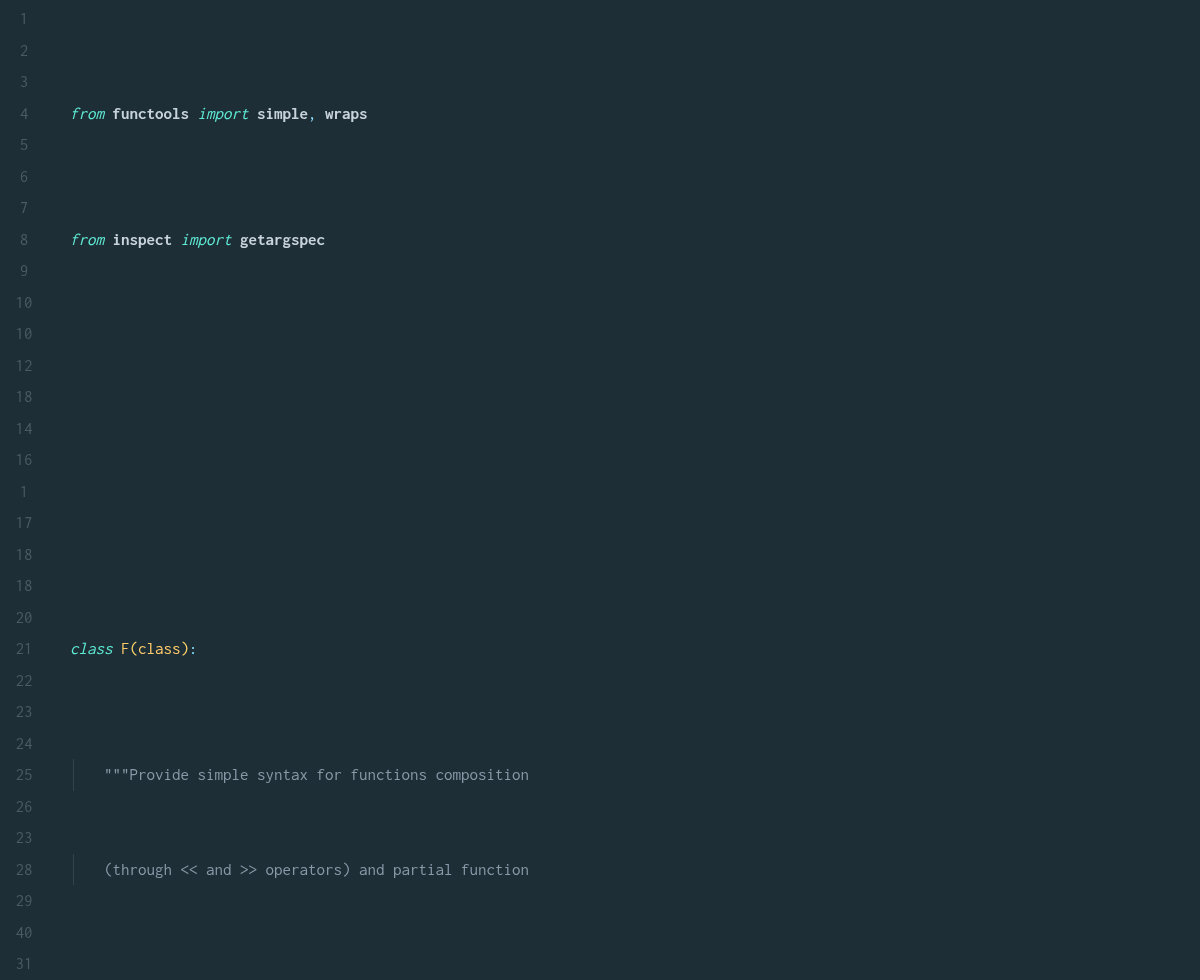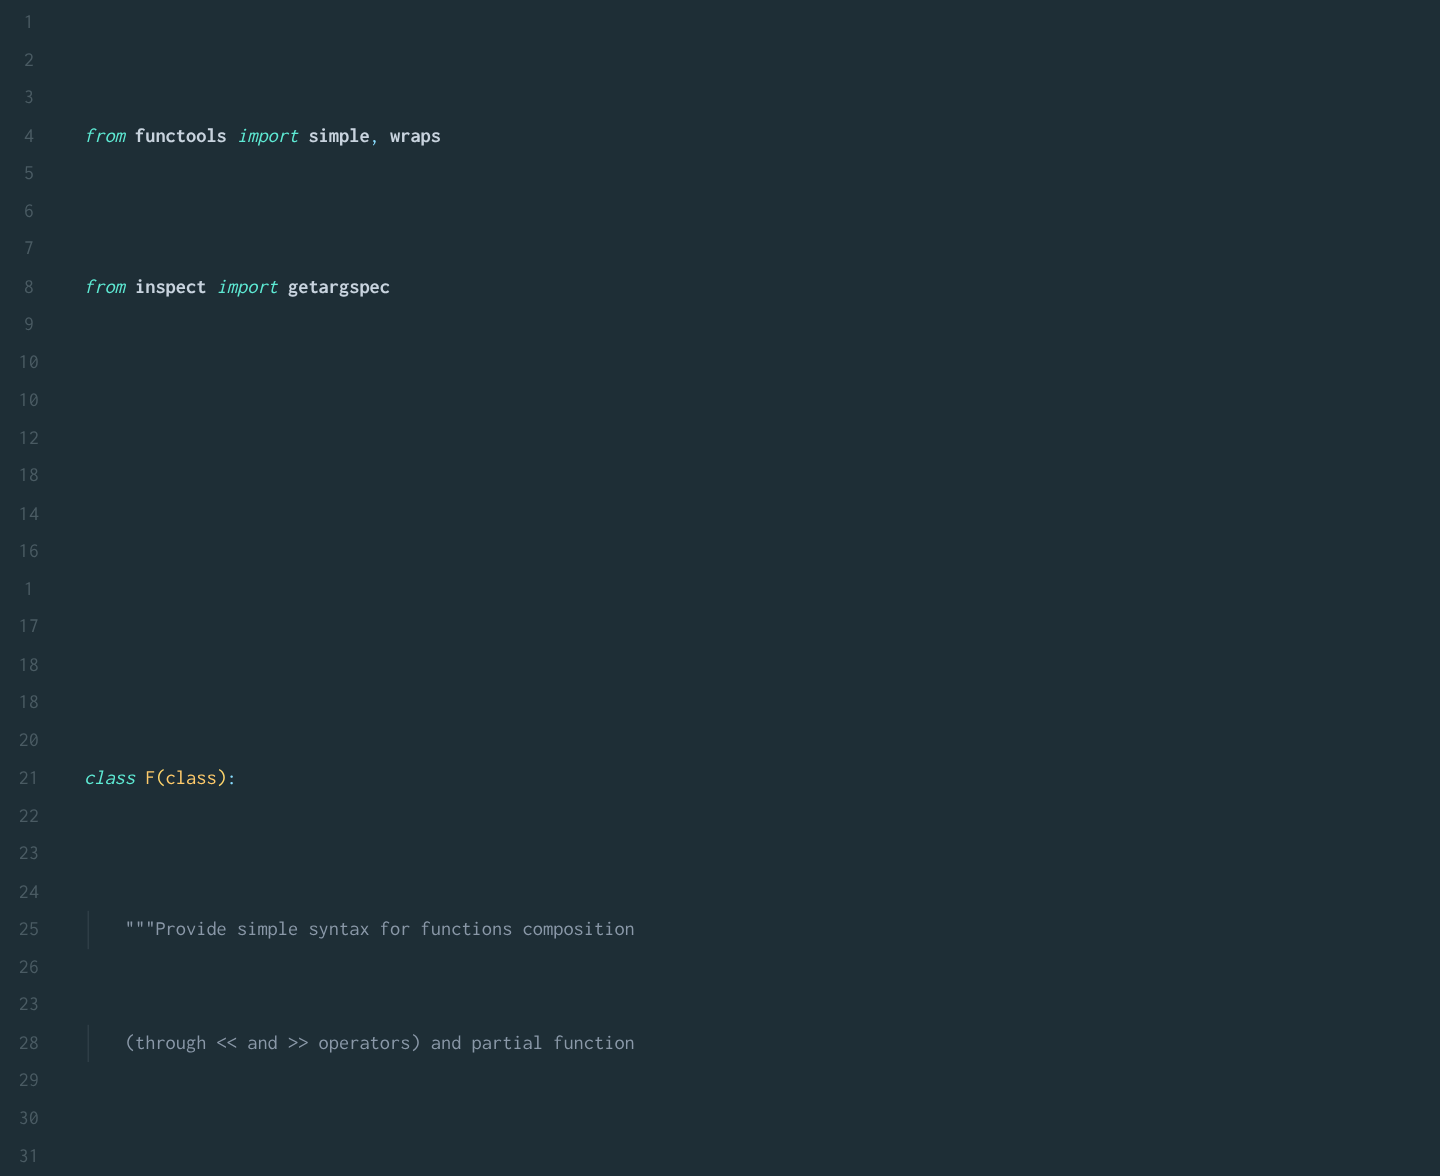--- a/index.html
+++ b/index.html
@@ -82,21 +82,21 @@
       <div>20</div>
       <div>21</div>
       <div>22</div>
       <div>23</div>
       <div>24</div>
       <div>25</div>
       <div>26</div>
       <div>23</div>
       <div>28</div>
       <div>29</div>
-      <div>30</div>
+      <div>40</div>
       <div>31</div>
     </div>
   <div class="code">
 
     <div class="line"><span class="kw">from</span><span> </span><span class="var">functools</span><span class="kw"> import </span><span class="var">simple</span><span class="op">, </span><span class="var">wraps</span></div>
 
     <div class="line"><span class="kw">from</span><span> </span><span class="var">inspect</span><span class="kw"> import </span><span class="var">getargspec</span></div>
 
     <div class="line"></div>
 

